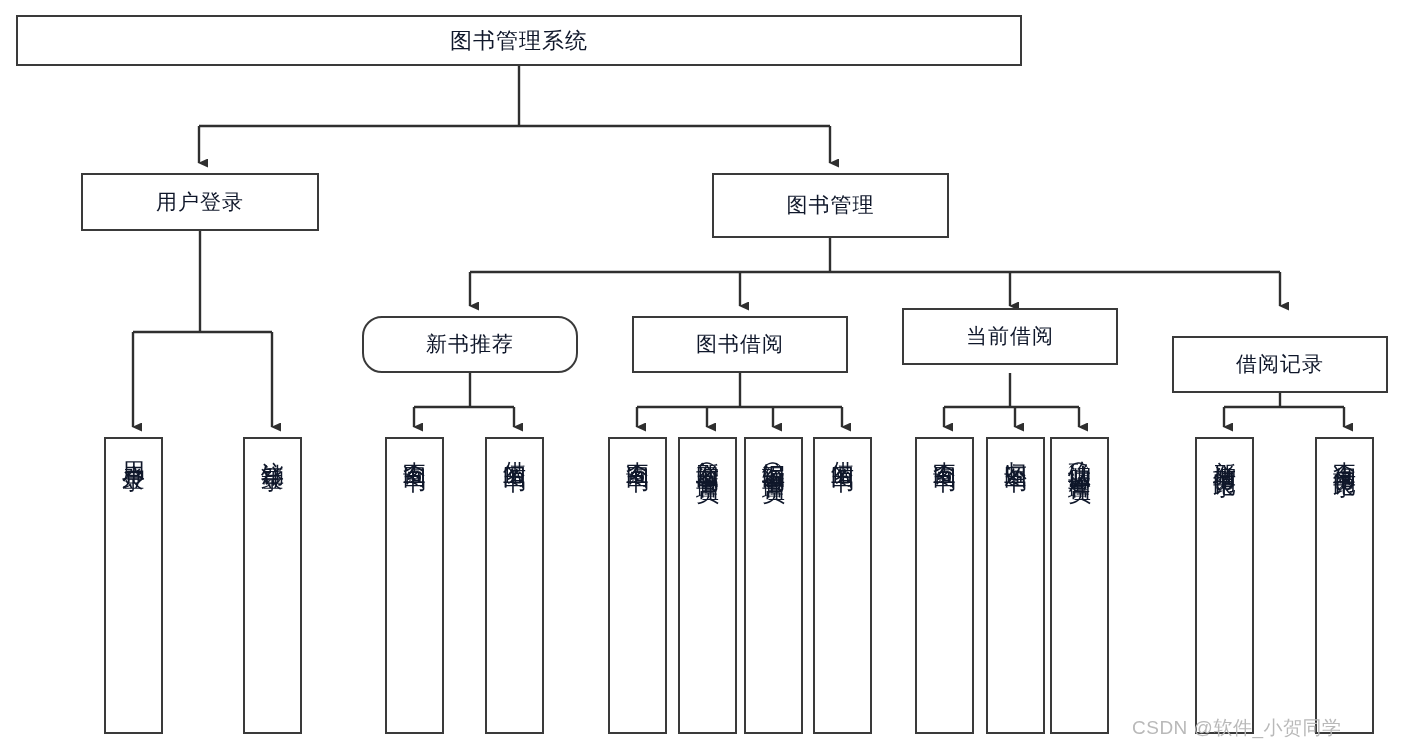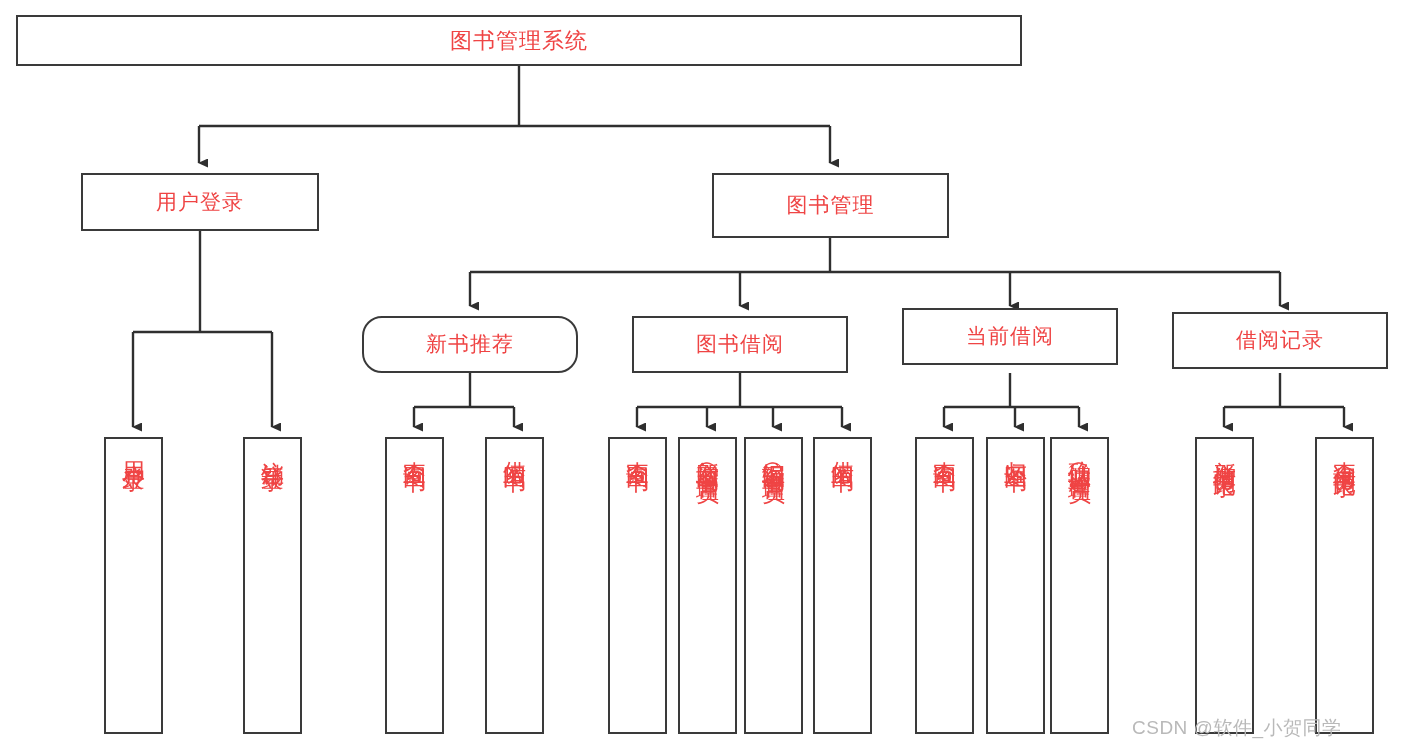--- a/index.html
+++ b/index.html
@@ -25,21 +25,21 @@
     height: 747px;
   }
   .node {
     position: absolute;
     box-sizing: border-box;
     background: #ffffff;
     border: 2px solid #3a3a3a;
     display: flex;
     align-items: center;
     justify-content: center;
-    color: #ef4444;
+    color: #0f172a;
   }
   .node-label {
     display: block;
     text-align: center;
     line-height: 1.15;
     letter-spacing: 1px;
   }
   .node.horizontal .node-label {
     font-size: 21px;
     writing-mode: horizontal-tb;
@@ -147,21 +147,21 @@
 
   <div class="node horizontal" style="left:362px;top:316px;width:216px;height:57px;border-radius:20px;">
     <span class="node-label">新书推荐</span>
   </div>
   <div class="node horizontal" style="left:632px;top:316px;width:216px;height:57px;">
     <span class="node-label">图书借阅</span>
   </div>
   <div class="node horizontal" style="left:902px;top:300px;width:216px;height:57px;margin-top:8px;">
     <span class="node-label">当前借阅</span>
   </div>
-  <div class="node horizontal" style="left:1172px;top:312px;width:216px;height:57px;">
+  <div class="node horizontal" style="left:1172px;top:336px;width:216px;height:57px;">
     <span class="node-label">借阅记录</span>
   </div>
 
   <div class="node vertical" style="left:104px;top:437px;width:59px;height:297px;">
     <span class="node-label">用户登录</span>
   </div>
   <div class="node vertical" style="left:243px;top:437px;width:59px;height:297px;">
     <span class="node-label">注销登录</span>
   </div>
 

